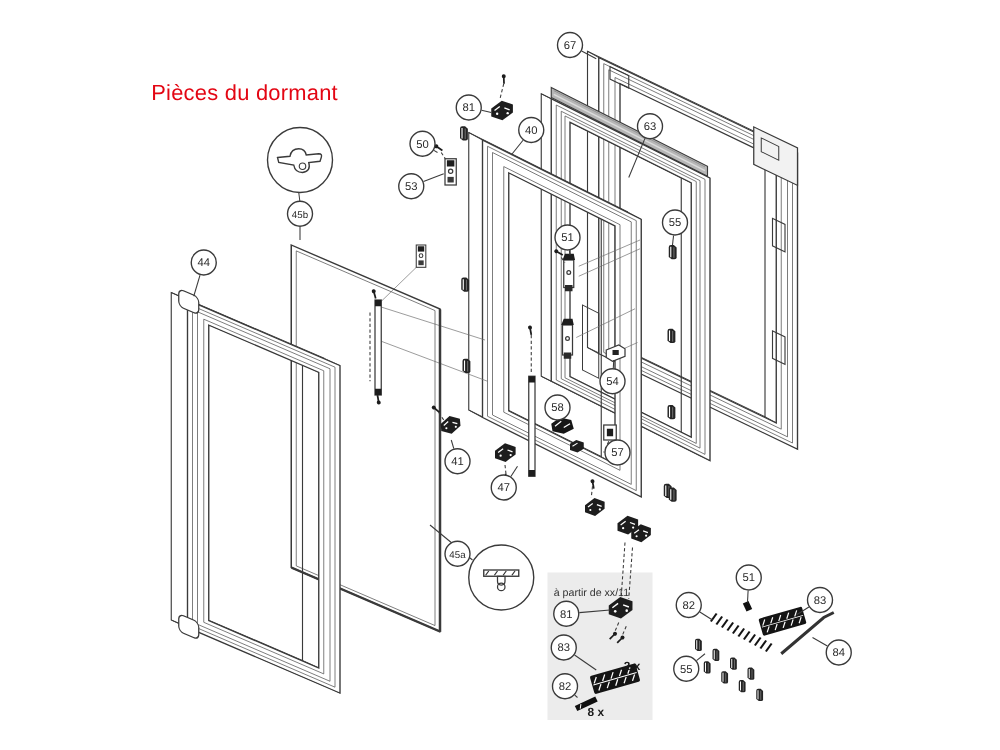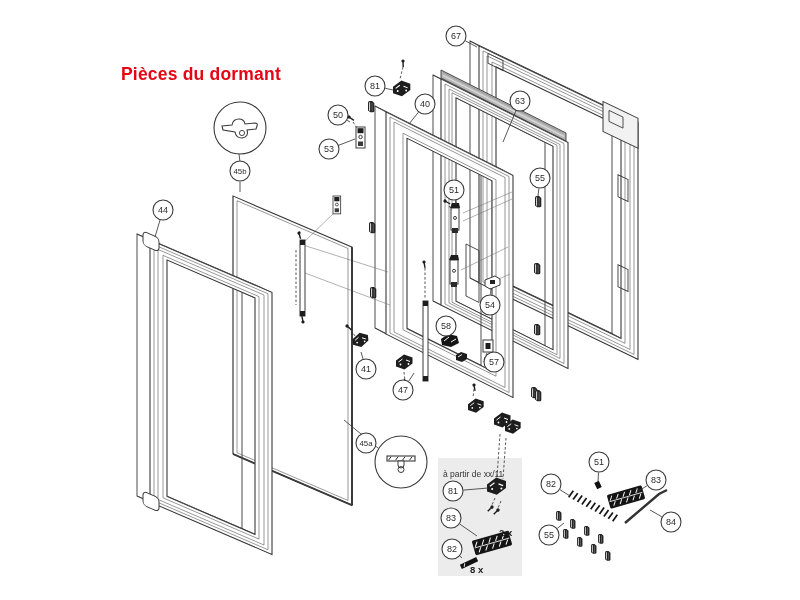--- a/index.html
+++ b/index.html
@@ -1,17 +1,17 @@
 <!DOCTYPE html>
 <html><head>
 <meta charset="utf-8">
 <style>
   html,body{margin:0;padding:0;width:800px;height:600px;background:#fff;overflow:hidden;}
   .stage{position:relative;width:800px;height:600px;background:#fff;font-family:"Liberation Sans",sans-serif;}
-  .page-title{position:absolute;left:121px;top:64px;font-size:17.5px;font-weight:bold;letter-spacing:.2px;}
+  .page-title{position:absolute;left:121px;top:64px;font-size:17.5px;font-weight:normal;letter-spacing:.2px;}
   svg{position:absolute;left:0;top:0;}
   .nf{fill:none;}
   .thin{stroke:#555;stroke-width:.55;fill:none;}
   .cln{stroke:#6f6f6f;stroke-width:.55;}
   .dsh{stroke:#3a3a3a;stroke-width:.85;stroke-dasharray:2.6 1.9;fill:none;}
   .ld{stroke:#3a3a3a;stroke-width:.85;fill:none;}
   .co{fill:#fff;stroke:#3a3a3a;stroke-width:1.1;}
   .colbl{fill:#2b2b2b;font-weight:400;}
   text.note{font-size:8.5px;fill:#333;}
   text.qty{font-size:9.5px;font-weight:bold;fill:#1a1a1a;}

